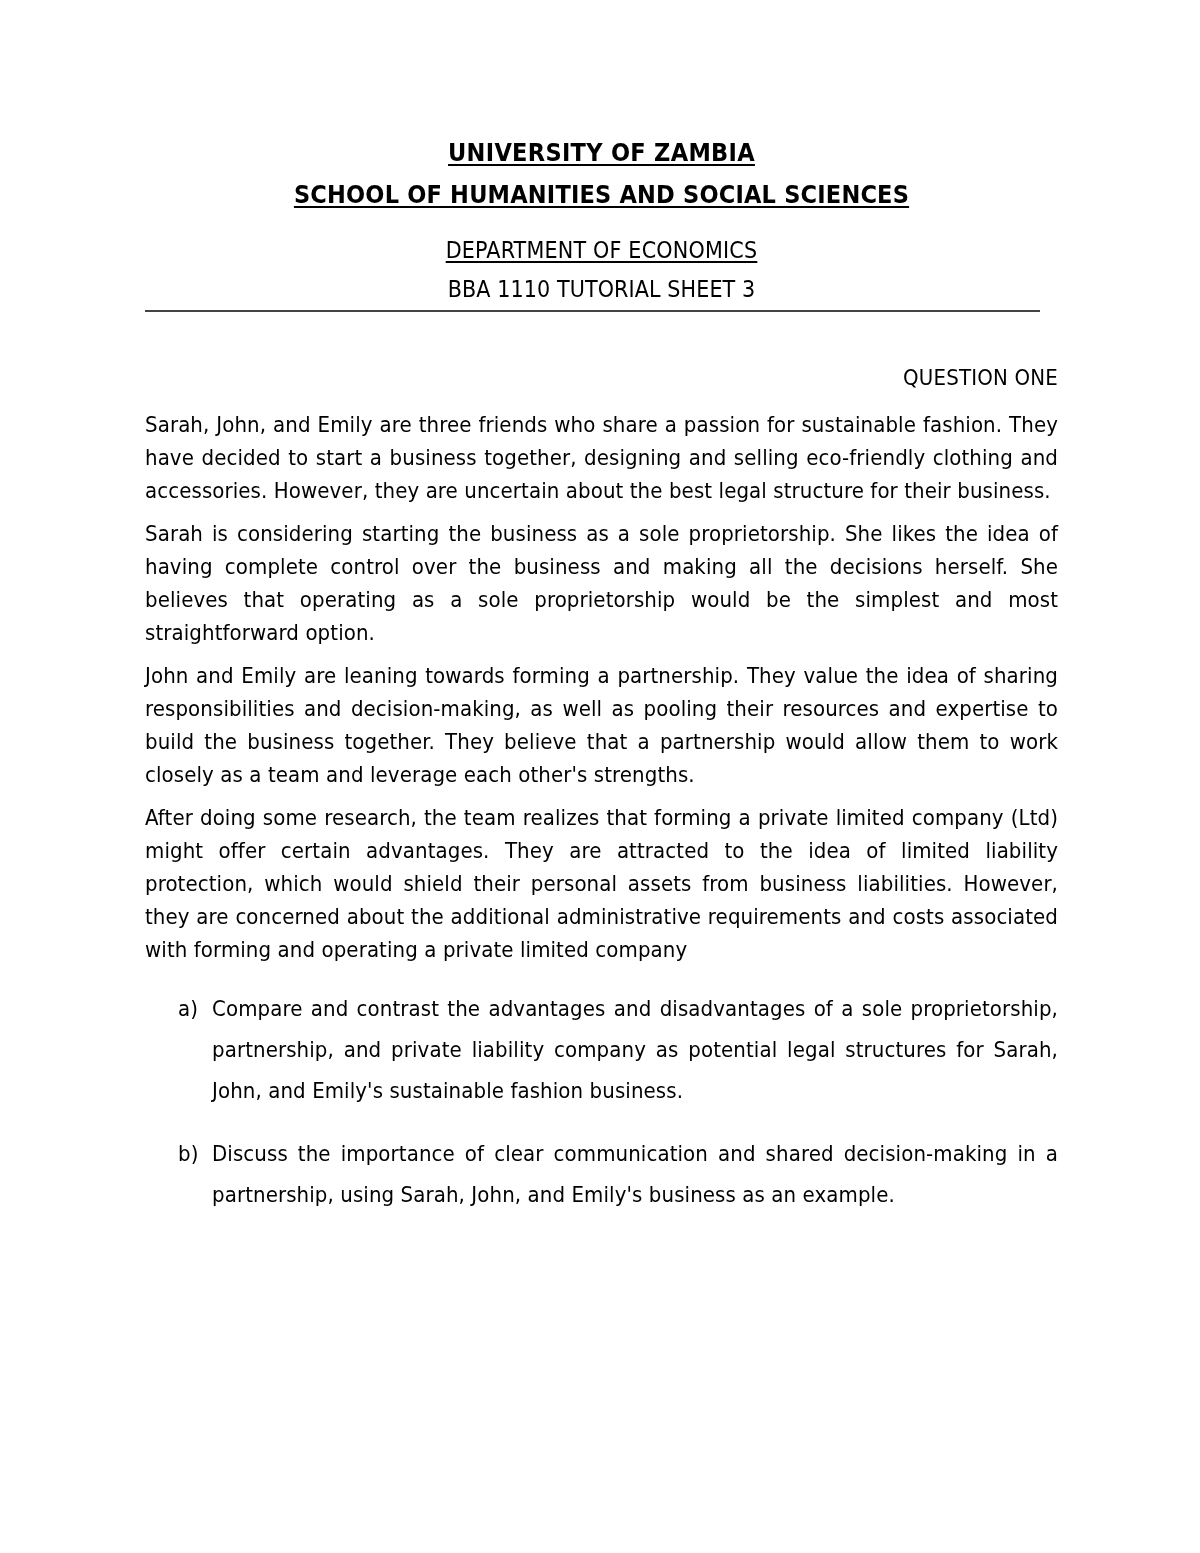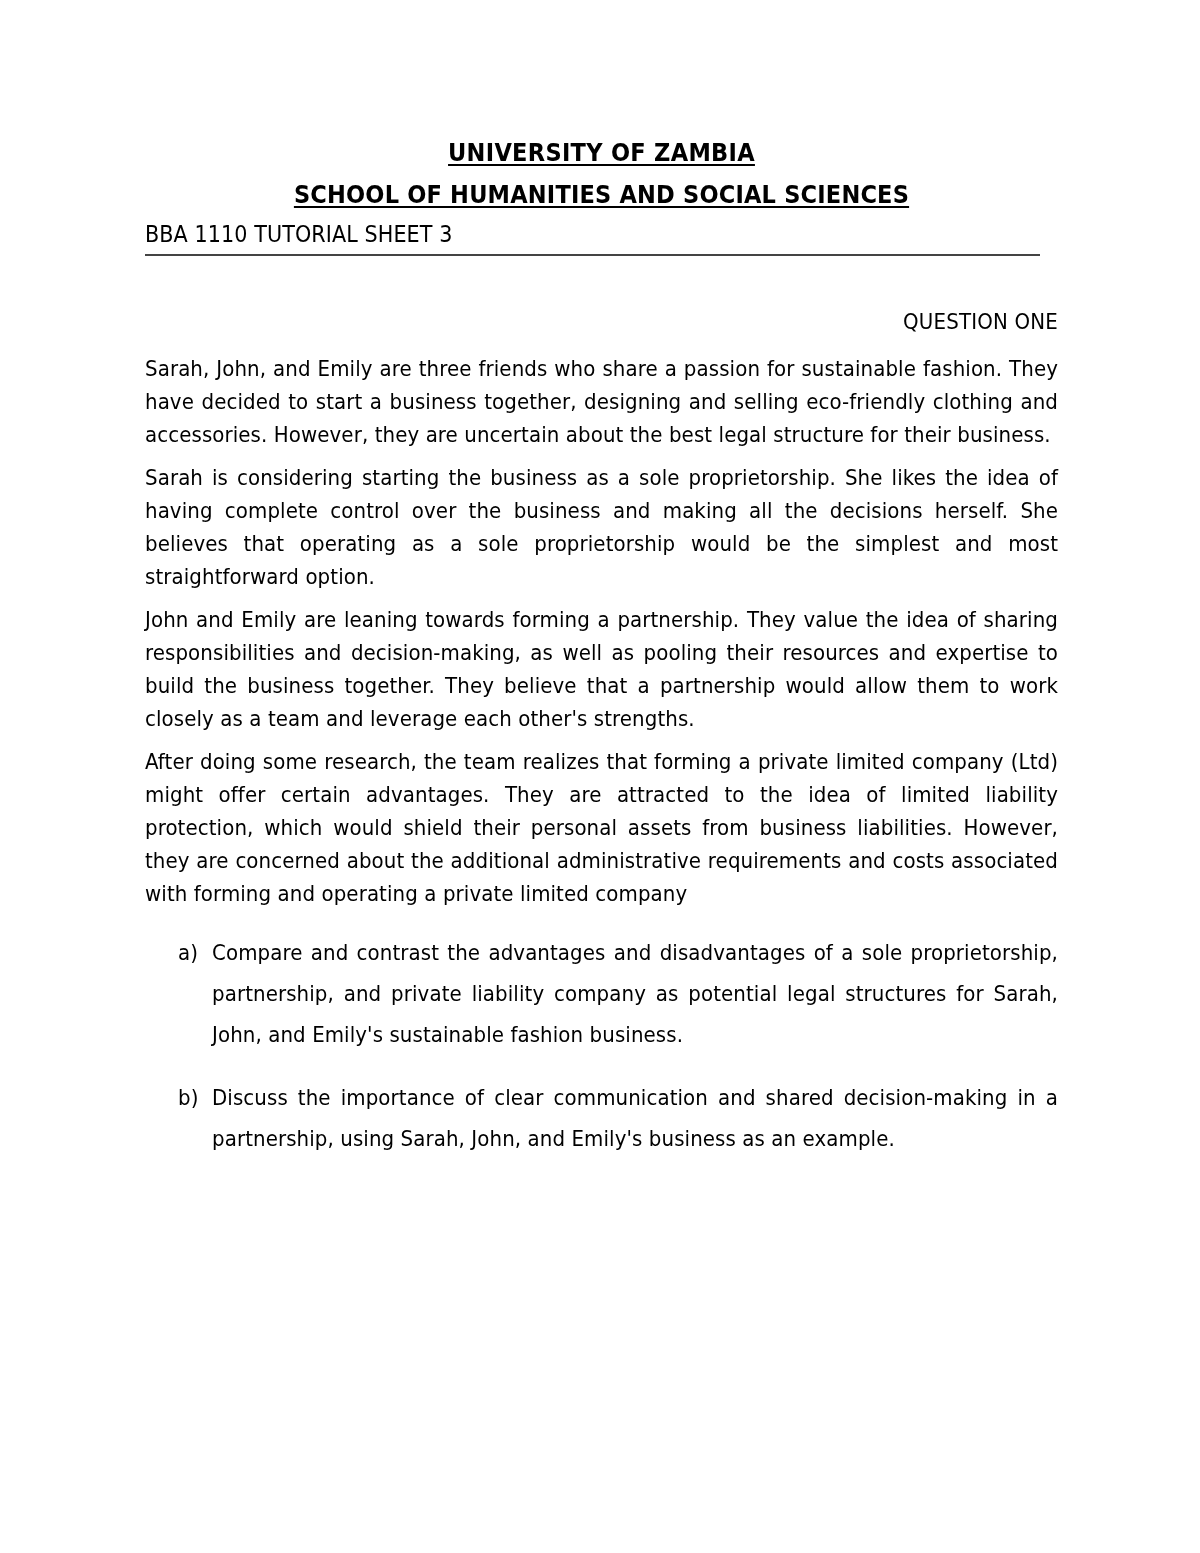--- a/index.html
+++ b/index.html
@@ -44,40 +44,40 @@
     font-weight: bold;
     font-stretch: semi-condensed;
     letter-spacing: 0.3px;
     margin-bottom: 9px;
   }
   .hdr-school {
     font-size: 25px;
     font-weight: bold;
     font-stretch: condensed;
     letter-spacing: 0.2px;
-    margin-bottom: 8px;
+    margin-bottom: 24px;
   }
   .hdr-dept {
     font-size: 23px;
     font-weight: normal;
     font-stretch: semi-condensed;
     letter-spacing: 0.2px;
     margin-bottom: 9px;
   }
   .u {
     text-decoration: underline;
     text-underline-offset: 3px;
     text-decoration-thickness: 2px;
   }
 
   .sheet-line {
     font-size: 23px;
     font-weight: normal;
     font-stretch: semi-condensed;
-    text-align: left;
+    text-align: center;
     line-height: 1.32;
     margin: 0 0 5px 0;
     letter-spacing: 0.1px;
   }
 
   .rule {
     width: 895px;
     height: 0;
     border: 0;
     border-top: 2px solid #444444;
@@ -139,20 +139,21 @@
 </head>
 <body>
 
 <div class="page">
   <div class="content">
 
     <div class="hdr hdr-uni"><span class="u">UNIVERSITY OF ZAMBIA</span></div>
 
     <div class="hdr hdr-school"><span class="u">SCHOOL OF HUMANITIES AND SOCIAL SCIENCES</span></div>
 
+    <div class="hdr hdr-dept"><span class="u">DEPARTMENT OF ECONOMICS</span></div>
 
     <div class="sheet-line">BBA 1110 TUTORIAL SHEET 3</div>
 
     <hr class="rule">
 
     <div class="qtitle">QUESTION ONE</div>
 
     <p class="body">Sarah, John, and Emily are three friends who share a passion for sustainable fashion. They have decided to start a business together, designing and selling eco-friendly clothing and accessories. However, they are uncertain about the best legal structure for their business.</p>
     <p class="body">Sarah is considering starting the business as a sole proprietorship. She likes the idea of having complete control over the business and making all the decisions herself. She believes that operating as a sole proprietorship would be the simplest and most straightforward option.</p>
     <p class="body">John and Emily are leaning towards forming a partnership. They value the idea of sharing responsibilities and decision-making, as well as pooling their resources and expertise to build the business together. They believe that a partnership would allow them to work closely as a team and leverage each other's strengths.</p>

